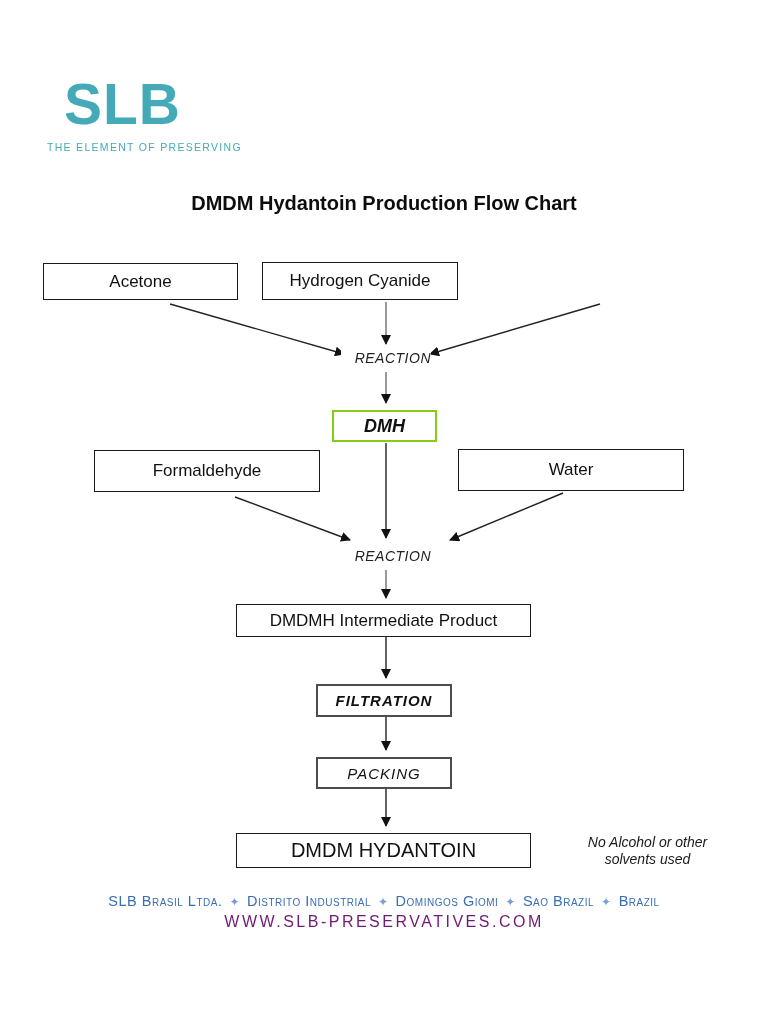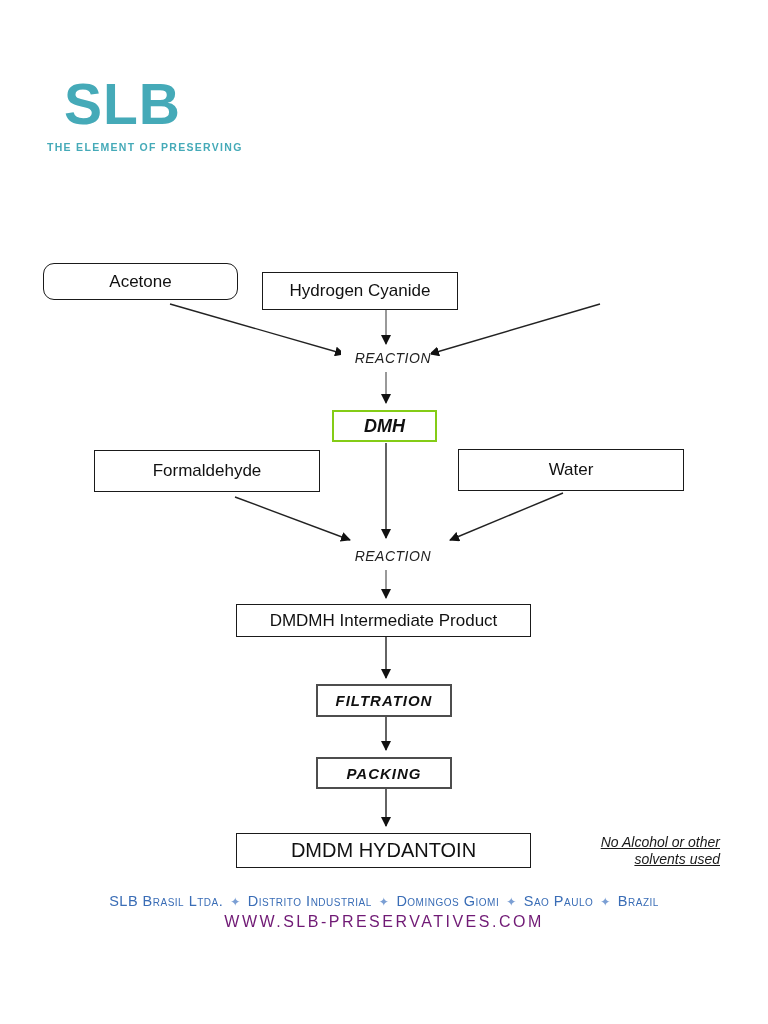--- a/index.html
+++ b/index.html
@@ -13,75 +13,75 @@
   }
   
   .logo-text{
     position:absolute;left:64px;top:76px;
     font-size:57px;font-weight:bold;letter-spacing:1px;
     color:#45aab8;line-height:1;
   }
   .logo-tagline{
     position:absolute;left:47px;top:141px;
     font-size:10.5px;letter-spacing:1.3px;
-    color:#45aab8;font-weight:bold;
+    color:#45aab8;font-weight:normal;
   }
   
   .title{
     position:absolute;left:0;top:192px;width:768px;
     text-align:center;font-size:20px;font-weight:bold;
     color:#0d0d0d;margin:0;
   }
   
   .arrows{position:absolute;left:0;top:0;width:768px;height:1024px;}
   .ln-black{stroke:#222222;stroke-width:1.4;}
   .ln-gray{stroke:#999999;stroke-width:2;}
   
   .node{
     position:absolute;
     border:1px solid #1a1a1a;
     background:#ffffff;
     display:flex;align-items:center;justify-content:center;
     font-size:17px;color:#111111;
     box-sizing:border-box;
   }
-  .node-acetone{left:43px;top:263px;width:195px;height:37px;border-radius:11px;}
-  .node-hydrogen-cyanide{left:262px;top:272px;width:196px;height:38px;}
+  .node-acetone{left:43px;top:263px;width:195px;height:37px;}
+  .node-hydrogen-cyanide{left:262px;top:262px;width:196px;height:38px;}
   .node-ammonium-bicarbonate{left:478px;top:263px;width:240px;height:38px;}
   .node-dmh{
     left:332px;top:410px;width:105px;height:32px;
     border:2px solid #84cc16;font-style:italic;font-size:18px;font-weight:bold;
   }
   .node-formaldehyde{left:94px;top:450px;width:226px;height:42px;}
   .node-water{left:458px;top:449px;width:226px;height:42px;}
   .node-dmdmh{left:236px;top:604px;width:295px;height:33px;}
   .node-filtration{
     left:316px;top:684px;width:136px;height:33px;
     border:2px solid #4d4d4d;font-style:italic;font-size:15px;
     font-weight:bold;letter-spacing:1px;
   }
   .node-packing{
     left:316px;top:757px;width:136px;height:32px;
     border:2px solid #4d4d4d;font-style:italic;font-size:15px;
-    font-weight:bold;letter-spacing:1px;
+    font-weight:normal;letter-spacing:1px;
   }
   .node-dmdm-hydantoin{left:236px;top:833px;width:295px;height:35px;font-size:20px;}
   
   .reaction-label{
     position:absolute;width:90px;text-align:right;
     font-style:italic;font-size:14px;letter-spacing:0.5px;color:#222222;
     background:#ffffff;
   }
   .reaction-1{left:341px;top:350px;}
   .reaction-2{left:341px;top:548px;}
   
   .note{
     position:absolute;left:575px;top:834px;width:145px;
-    text-align:right;font-style:italic;font-size:14px;
-    color:#1a1a1a;line-height:1.2;text-decoration:underline;
+    text-align:center;font-style:italic;font-size:14px;
+    color:#1a1a1a;line-height:1.2;
   }
   
   .footer-line1{
     position:absolute;left:0;top:893px;width:768px;
     text-align:center;font-size:14.5px;
     font-variant:small-caps;letter-spacing:0.5px;
     color:#3a6db6;
   }
   .footer-star{
     font-variant:normal;color:#7b9fd4;font-size:12px;
@@ -94,20 +94,21 @@
   }
 </style>
 </head>
 <body>
 
 <div class="page">
 
   <div class="logo-text">SLB</div>
   <div class="logo-tagline">THE ELEMENT OF PRESERVING</div>
 
+  <h1 class="title">DMDM Hydantoin Production Flow Chart</h1>
 
   <svg class="arrows" viewBox="0 0 768 1024" width="768" height="1024">
     <defs>
       <marker id="ah" viewBox="0 0 10 10" refX="9" refY="5" markerUnits="userSpaceOnUse" markerWidth="10" markerHeight="10" orient="auto">
         <path d="M0,0 L10,5 L0,10 z" fill="#111111"></path>
       </marker>
     </defs>
     <line class="ln-black" x1="170" y1="304" x2="344" y2="354" marker-end="url(#ah)"></line>
     <line class="ln-gray" x1="386" y1="302" x2="386" y2="344" marker-end="url(#ah)"></line>
     <line class="ln-black" x1="600" y1="304" x2="430" y2="354" marker-end="url(#ah)"></line>
@@ -137,17 +138,17 @@
   <div class="node node-filtration">FILTRATION</div>
   <div class="node node-packing">PACKING</div>
   <div class="node node-dmdm-hydantoin">DMDM HYDANTOIN</div>
 
   <div class="note">
     <span>No Alcohol or other</span><br>
     <span>solvents used</span>
   </div>
 
   <div class="footer-line1">
-    <span>SLB Brasil Ltda.</span><span class="footer-star">✦</span><span>Distrito Industrial</span><span class="footer-star">✦</span><span>Domingos Giomi</span><span class="footer-star">✦</span><span>Sao Paulo</span><span class="footer-star">✦</span><span>Brazil</span>
+    <span>SLB Brasil Ltda.</span><span class="footer-star">✦</span><span>Distrito Industrial</span><span class="footer-star">✦</span><span>Domingos Giomi</span><span class="footer-star">✦</span><span>Sao Brazil</span><span class="footer-star">✦</span><span>Brazil</span>
   </div>
   <div class="footer-website">WWW.SLB-PRESERVATIVES.COM</div>
 
 </div>
 
 </body></html>

